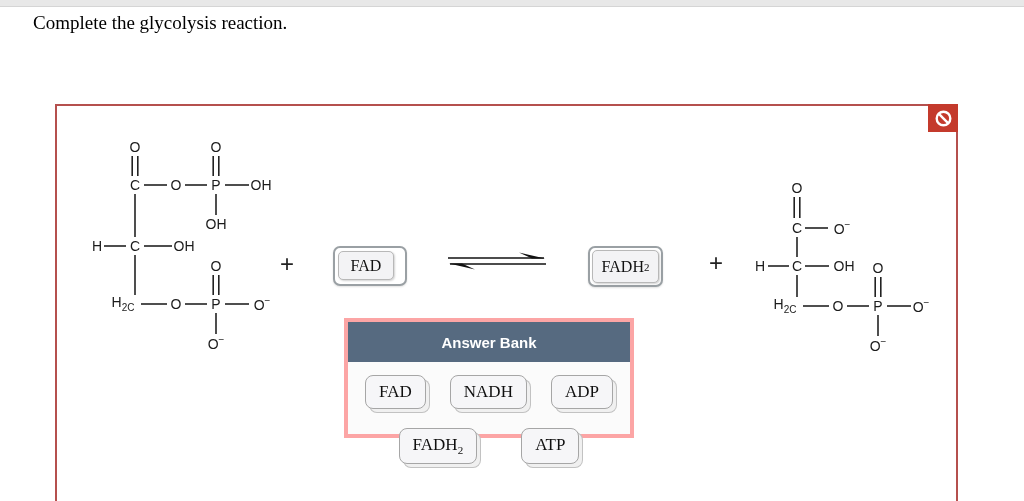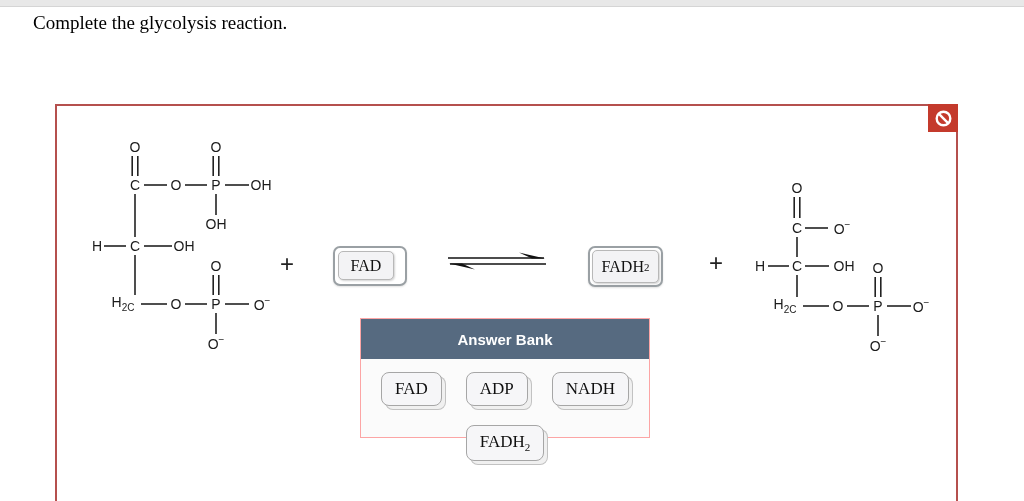--- a/index.html
+++ b/index.html
@@ -34,22 +34,22 @@
   .dropzone-left{left:333px;top:246px;width:74px;height:40px;}
   .dropzone-right{left:588px;top:246px;width:75px;height:41px;}
   .zone-chip{position:absolute;display:flex;align-items:center;justify-content:center;
     font-family:"Liberation Serif",serif;font-size:16px;color:#111;background:#f3f3f5;
     border:1px solid #b8b8b8;border-radius:5px;box-shadow:1px 1px 2px rgba(0,0,0,.18);
     cursor:pointer;}
   .zone-chip sub{font-size:11px;}
   .zone-chip-left{left:3px;top:3px;width:56px;height:29px;}
   .zone-chip-right{inset:2px;}
   .eq-arrows{position:absolute;left:447px;top:252px;width:100px;height:18px;}
-  .bank{position:absolute;left:360px;top:318px;width:290px;height:120px;
-    border:1px solid #fca5a5;background:#fbfbfb;}
+  .bank{position:absolute;left:344px;top:318px;width:290px;height:120px;
+    border:4px solid #fca5a5;background:#fbfbfb;}
   .bank-header{height:40px;background:var(--bank-header-bg);color:#fff;
     display:flex;align-items:center;justify-content:center;font-size:15px;font-weight:bold;}
   .bank-row{display:flex;justify-content:center;gap:24px;}
   .bank-row-0{margin-top:13px;}
   .bank-row-1{margin-top:19px;gap:44px;}
   .chip{padding:6px 13px;background:var(--chip-bg);border:1px solid var(--chip-border);
     border-radius:8px;font-family:"Liberation Serif",serif;font-size:17px;color:#0f0f0f;
     line-height:1.15;box-shadow:4px 4px 0 -1px #f0f0f0,4px 4px 0 0 #c2c2c2;cursor:pointer;}
   .chip sub{font-size:11px;}
   .chip sup{font-size:11px;}
@@ -149,19 +149,20 @@
 <div class="dropzone dropzone-right">
   <div class="zone-chip zone-chip-right">FADH<sub>2</sub></div>
 </div>
 
 <div class="plus plus-right">+</div>
 
 <div class="bank">
   <div class="bank-header">Answer Bank</div>
   <div class="bank-row bank-row-0" id="bank-row-0">
       <div class="chip">FAD</div>
+      <div class="chip">NADH</div>
       <div class="chip">ADP</div>
-      <div class="chip">NADH</div>
     </div>
   <div class="bank-row bank-row-1" id="bank-row-1">
       <div class="chip">FADH<sub>2</sub></div>
+      <div class="chip">ATP</div>
     </div>
 </div>
 
 </body></html>

